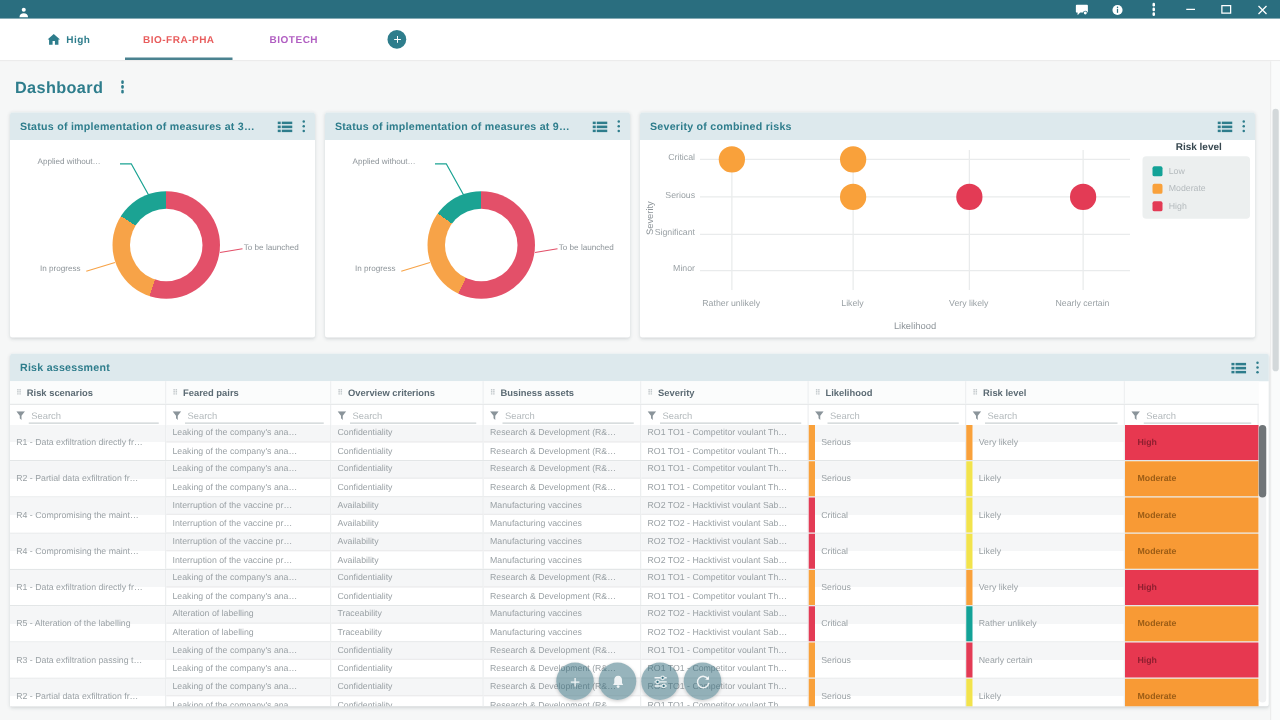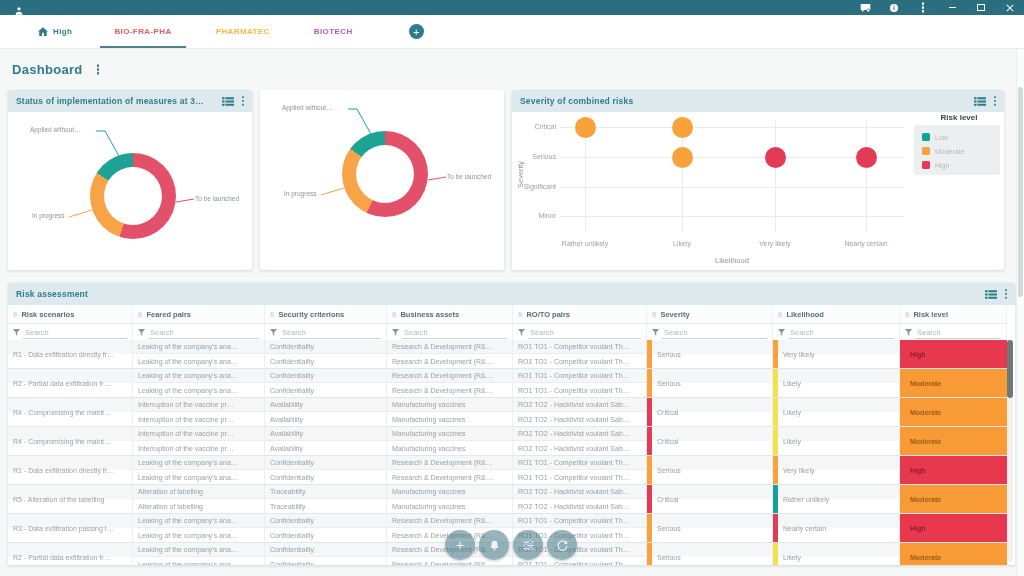--- a/index.html
+++ b/index.html
@@ -137,23 +137,20 @@
     <div class="home-tab">
       <svg width="10" height="9" viewBox="0 0 16 14">
           <path d="M8 0 0 7h2v7h4.5V9h3v5H14V7h2z" fill="#2e7d8c"></path>
         </svg>
       <span>High</span>
     </div>
     <div id="ptabs" style="display:flex;align-items:stretch;">
         <div class="ptab active" style="color: rgb(232, 93, 93);">
           <span>BIO-FRA-PHA</span>
         </div>
-        <div class="ptab" style="color: rgb(245, 185, 66);">
-          <span>PHARMATEC</span>
-        </div>
         <div class="ptab" style="color: rgb(177, 94, 194);">
           <span>BIOTECH</span>
         </div>
       </div>
     <div class="addtab">+</div>
   </div>
 
   <div class="dash">
     <h1>Dashboard</h1>
     <span class="kebab" style="color:#2e7d8c"></span>
@@ -187,20 +184,38 @@
           <polyline points="168,90 186,87" fill="none" stroke="#e35069" stroke-width="1"></polyline>
           <polyline points="84,98 61,105" fill="none" stroke="#f7a348" stroke-width="1"></polyline>
         </svg>
         <div class="dlab" style="left: 22px; top: 14px;">Applied without…</div>
         <div class="dlab" style="left: 187px; top: 83px;">To be launched</div>
         <div class="dlab" style="left: 24px; top: 100px;">In progress</div>
       </div>
   </div>
 
   <div class="card" style="left:260px;top:90px;width:244px;height:180px;">
+    <div class="card-h">
+      <span class="t">Status of implementation of measures at 9…</span>
+      <span class="icon-btn">
+        <svg width="12" height="9" viewBox="0 0 14 10">
+            <g fill="#2e7d8c">
+              <rect x="0" y="0" width="3" height="2.4"></rect>
+              <rect x="4" y="0" width="10" height="2.4"></rect>
+              <rect x="0" y="3.8" width="3" height="2.4"></rect>
+              <rect x="4" y="3.8" width="10" height="2.4"></rect>
+              <rect x="0" y="7.6" width="3" height="2.4"></rect>
+              <rect x="4" y="7.6" width="10" height="2.4"></rect>
+            </g>
+          </svg>
+      </span>
+      <span class="icon-btn">
+          <span class="kebab"></span>
+        </span>
+    </div>
     <div class="card-body" id="donut-body-1" style="width:244px;height:158px;">
         <div class="ring" style="left: 82px; top: 41px; background: conic-gradient(rgb(227, 80, 105) 0deg, rgb(227, 80, 105) 205.2deg, rgb(247, 163, 72) 205.2deg, rgb(247, 163, 72) 306deg, rgb(27, 163, 147) 306deg, rgb(27, 163, 147) 360deg);">
           <div class="hole"></div>
         </div>
         <svg width="244" height="158" class="dsvg">
           <polyline points="88,19 97,19 112,46" fill="none" stroke="#1ba393" stroke-width="1"></polyline>
           <polyline points="168,90 186,87" fill="none" stroke="#e35069" stroke-width="1"></polyline>
           <polyline points="84,98 61,105" fill="none" stroke="#f7a348" stroke-width="1"></polyline>
         </svg>
         <div class="dlab" style="left: 22px; top: 14px;">Applied without…</div>
@@ -293,29 +308,25 @@
         <div class="th">
           <span class="drag">⠿</span>
           <span>Risk scenarios</span>
         </div>
         <div class="th">
           <span class="drag">⠿</span>
           <span>Feared pairs</span>
         </div>
         <div class="th">
           <span class="drag">⠿</span>
-          <span>Security criterions</span>
+          <span>Overview criterions</span>
         </div>
         <div class="th">
           <span class="drag">⠿</span>
           <span>Business assets</span>
-        </div>
-        <div class="th">
-          <span class="drag">⠿</span>
-          <span>RO/TO pairs</span>
         </div>
         <div class="th">
           <span class="drag">⠿</span>
           <span>Severity</span>
         </div>
         <div class="th">
           <span class="drag">⠿</span>
           <span>Likelihood</span>
         </div>
         <div class="th">

